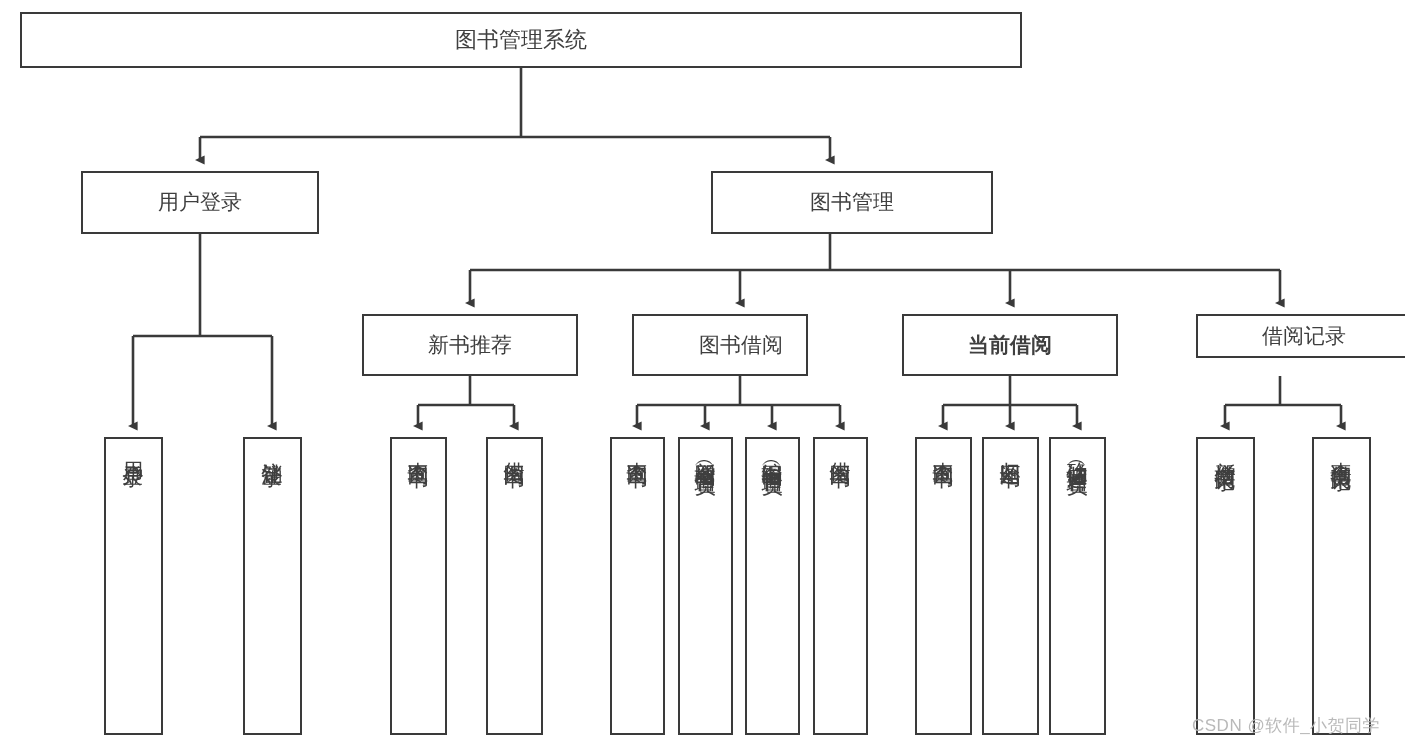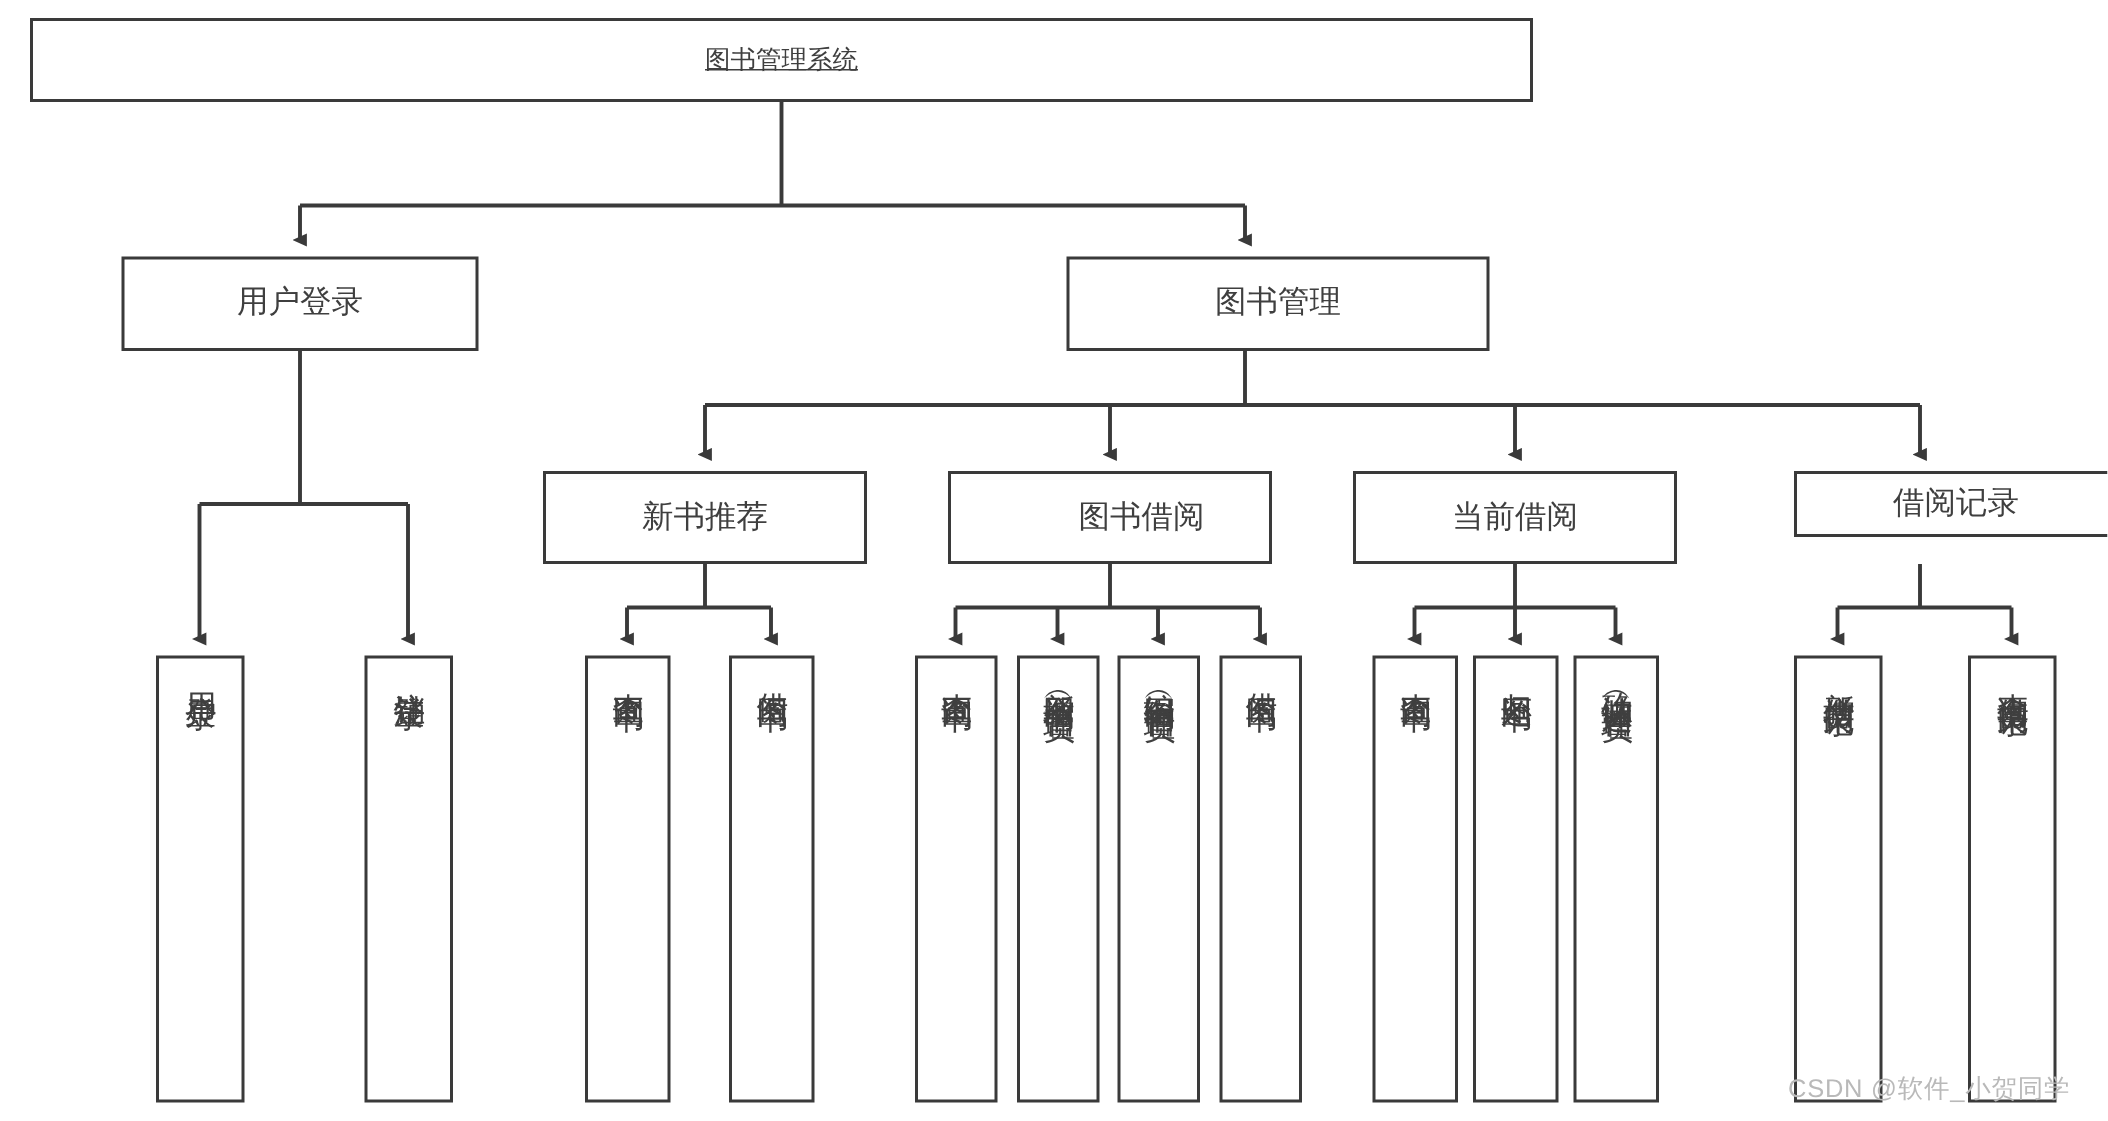--- a/index.html
+++ b/index.html
@@ -39,22 +39,21 @@
     color: #3f3f3f;
     line-height: 1.18;
     text-align: center;
     white-space: nowrap;
   }
   
   .node.horiz .label {
     font-size: 21px;
   }
   .node.root .label {
-    font-size: 17px;
-    text-decoration: underline;
+    font-size: 22px;
   }
   
   .node.vert {
     align-items: flex-start;
     justify-content: center;
     padding-top: 6px;
   }
   .node.vert .label {
     writing-mode: vertical-rl;
     text-orientation: upright;
@@ -133,24 +132,24 @@
   <div class="node horiz" style="left:81px; top:171px; width:238px; height:63px;">
     <span class="label">用户登录</span>
   </div>
   <div class="node horiz" style="left:711px; top:171px; width:282px; height:63px;">
     <span class="label">图书管理</span>
   </div>
 
   <div class="node horiz" style="left:362px; top:314px; width:216px; height:62px;">
     <span class="label">新书推荐</span>
   </div>
-  <div class="node horiz" style="left:632px; top:314px; width:216px; height:62px;padding-left:42px;">
+  <div class="node horiz" style="left:632px; top:314px; width:176px; height:62px;padding-left:42px;">
     <span class="label">图书借阅</span>
   </div>
-  <div class="node horiz" style="left:902px; top:314px; width:216px; height:62px;">
+  <div class="node horiz" style="left:902px; top:314px; width:216px; height:62px;font-weight:bold;">
     <span class="label">当前借阅</span>
   </div>
   <div class="node horiz" style="left:1196px; top:314px; width:216px; height:44px;">
     <span class="label">借阅记录</span>
   </div>
 
   <div class="node vert" style="left:104px; top:437px; width:59px; height:298px;">
     <span class="label">用户登录</span>
   </div>
   <div class="node vert" style="left:243px; top:437px; width:59px; height:298px;">

